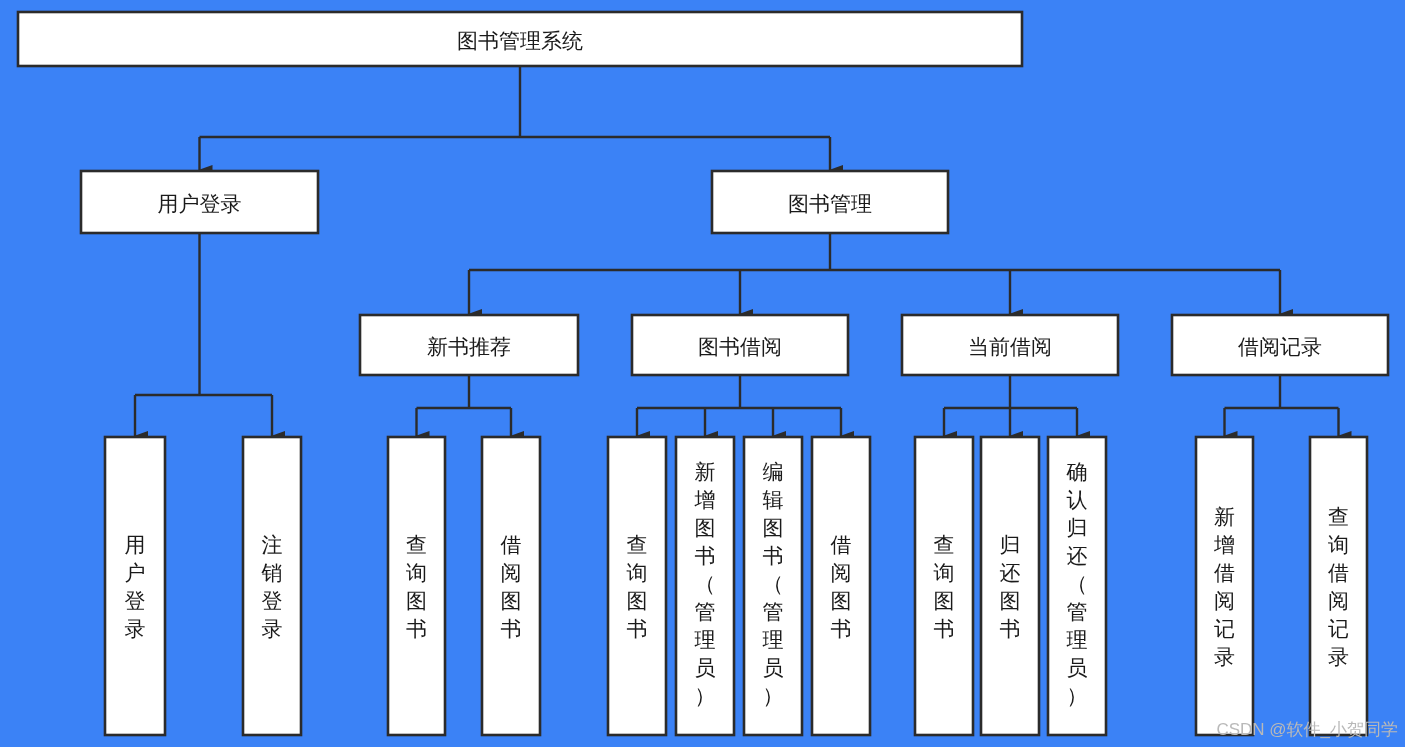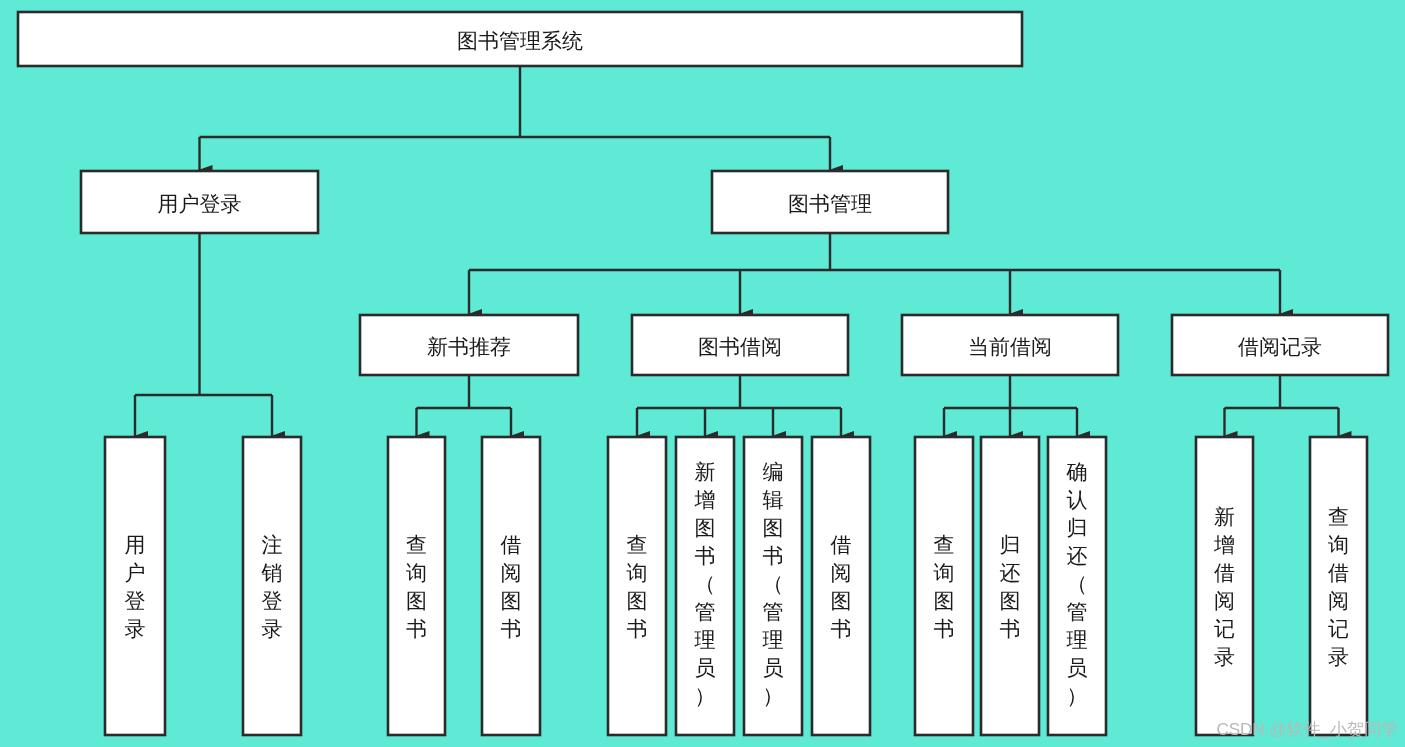--- a/index.html
+++ b/index.html
@@ -8,21 +8,21 @@
     padding: 0;
     background: #ffffff;
   }
   body {
     font-family: "Liberation Sans", "DejaVu Sans", sans-serif;
   }
   #diagram-root {
     position: relative;
     width: 1405px;
     height: 747px;
-    background: #5eead4;
+    background: #3b82f6;
     overflow: hidden;
   }
   svg.diagram-canvas {
     position: absolute;
     top: 0;
     left: 0;
     width: 1405px;
     height: 747px;
     display: block;
   }

